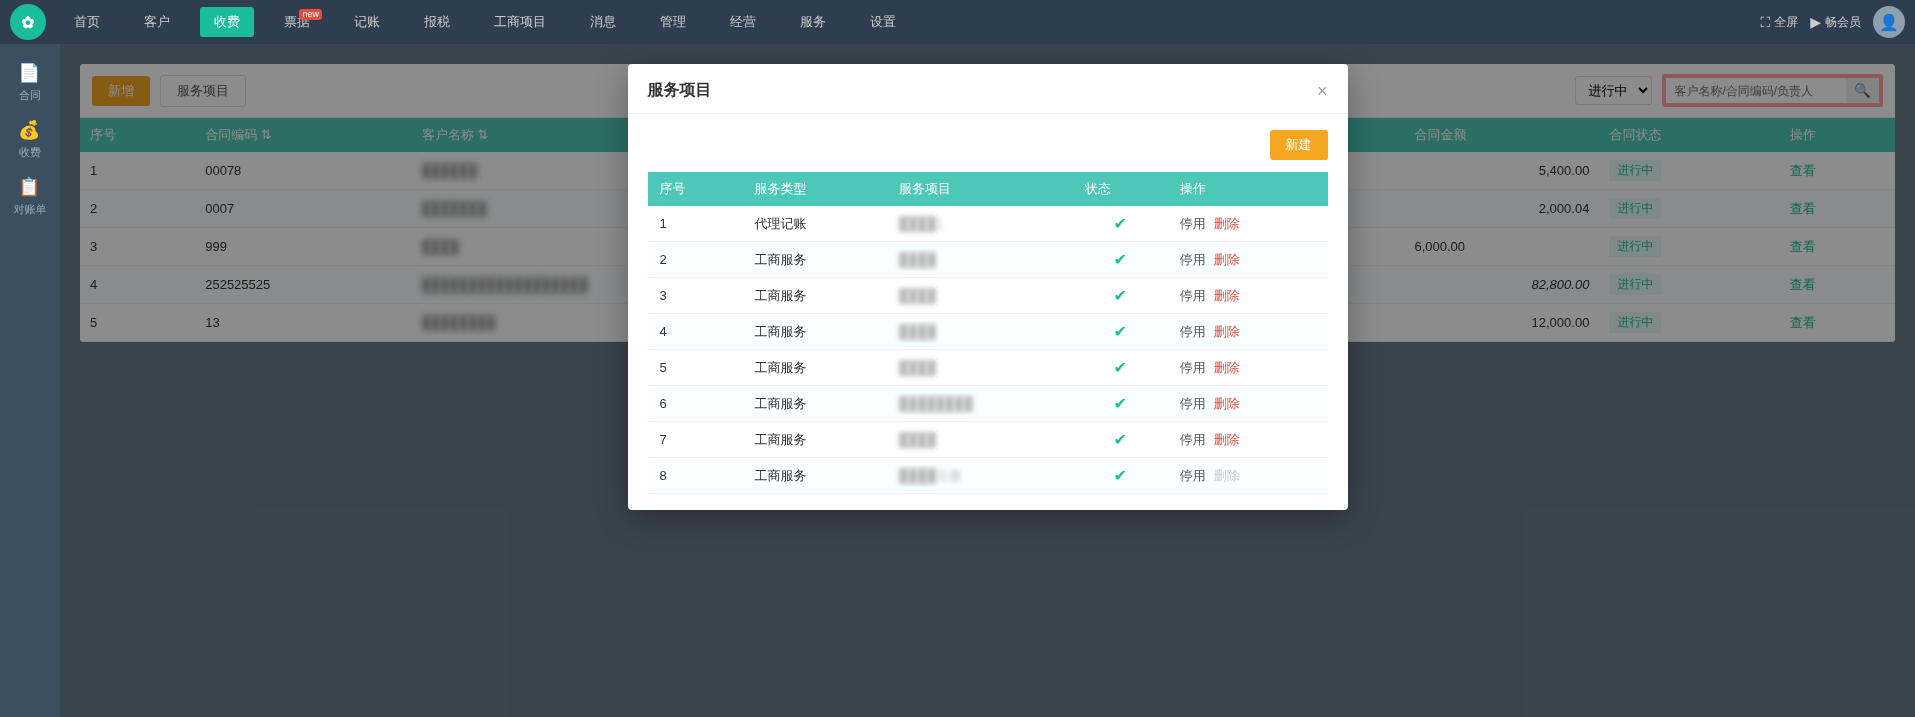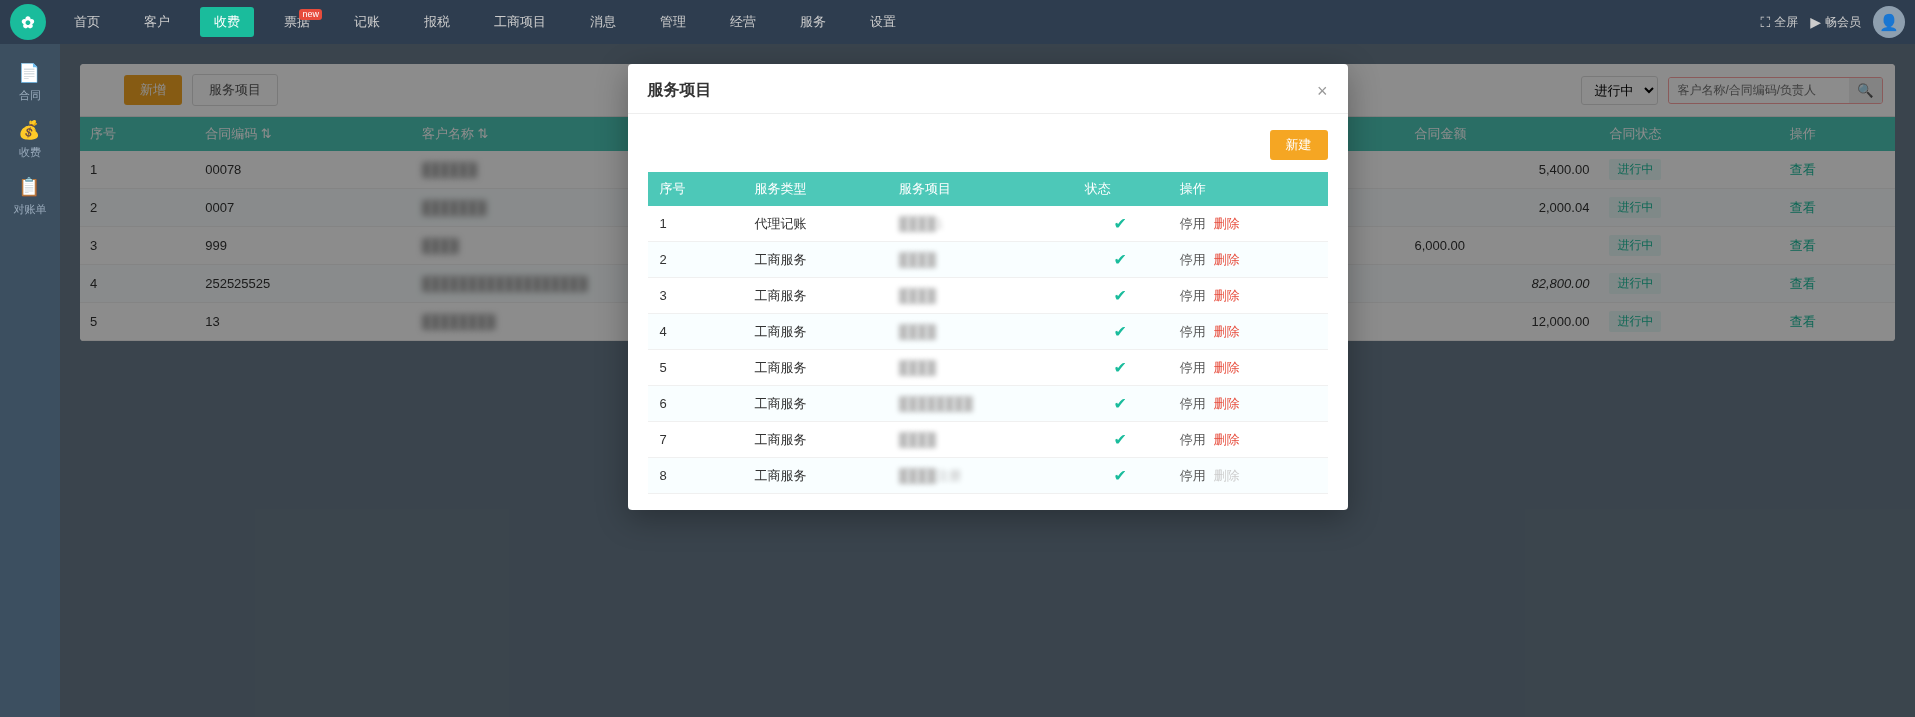--- a/index.html
+++ b/index.html
@@ -62,34 +62,34 @@
       background: #fff; border-radius: 4px; overflow: hidden;
     }
 
     
     .toolbar {
       display: flex; align-items: center; padding: 10px 12px; gap: 10px;
       background: #fff; border-bottom: 1px solid #e8e8e8;
     }
     .btn-orange {
       background: #f5a623; color: #fff; border: none; padding: 6px 16px;
-      border-radius: 3px; cursor: pointer; font-size: 13px; margin-left: 32px;
+      border-radius: 3px; cursor: pointer; font-size: 13px;
     }
     .btn-outline {
       background: #fff; color: #555; border: 1px solid #ddd; padding: 6px 16px;
       border-radius: 3px; cursor: pointer; font-size: 13px;
     }
     .toolbar-spacer { flex: 1; }
     .toolbar .filter-select {
       border: 1px solid #ddd; border-radius: 3px; padding: 5px 8px;
       font-size: 13px; cursor: pointer; background: #fff;
     }
     .search-box {
       display: flex; align-items: center;
-      border: 1px solid #fca5a5; border-radius: 3px;
+      border: 4px solid #fca5a5; border-radius: 3px;
       overflow: hidden;
     }
     .search-box input {
       border: none; outline: none; padding: 5px 8px; font-size: 12px; width: 180px;
       color: #999;
     }
     .search-box .search-icon-btn {
       background: #eee; border: none; padding: 5px 8px; cursor: pointer;
     }
 

